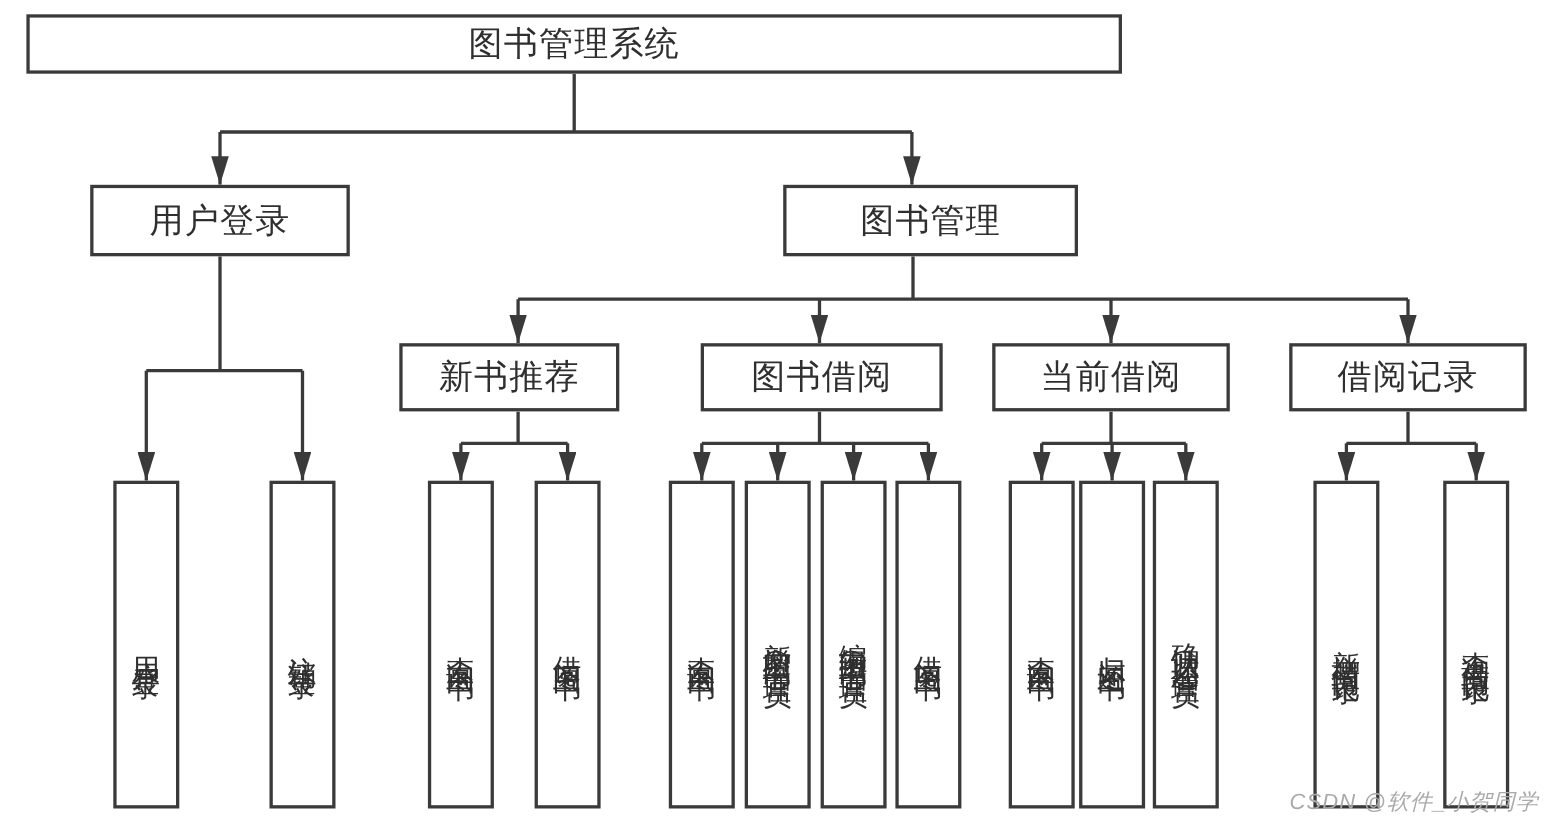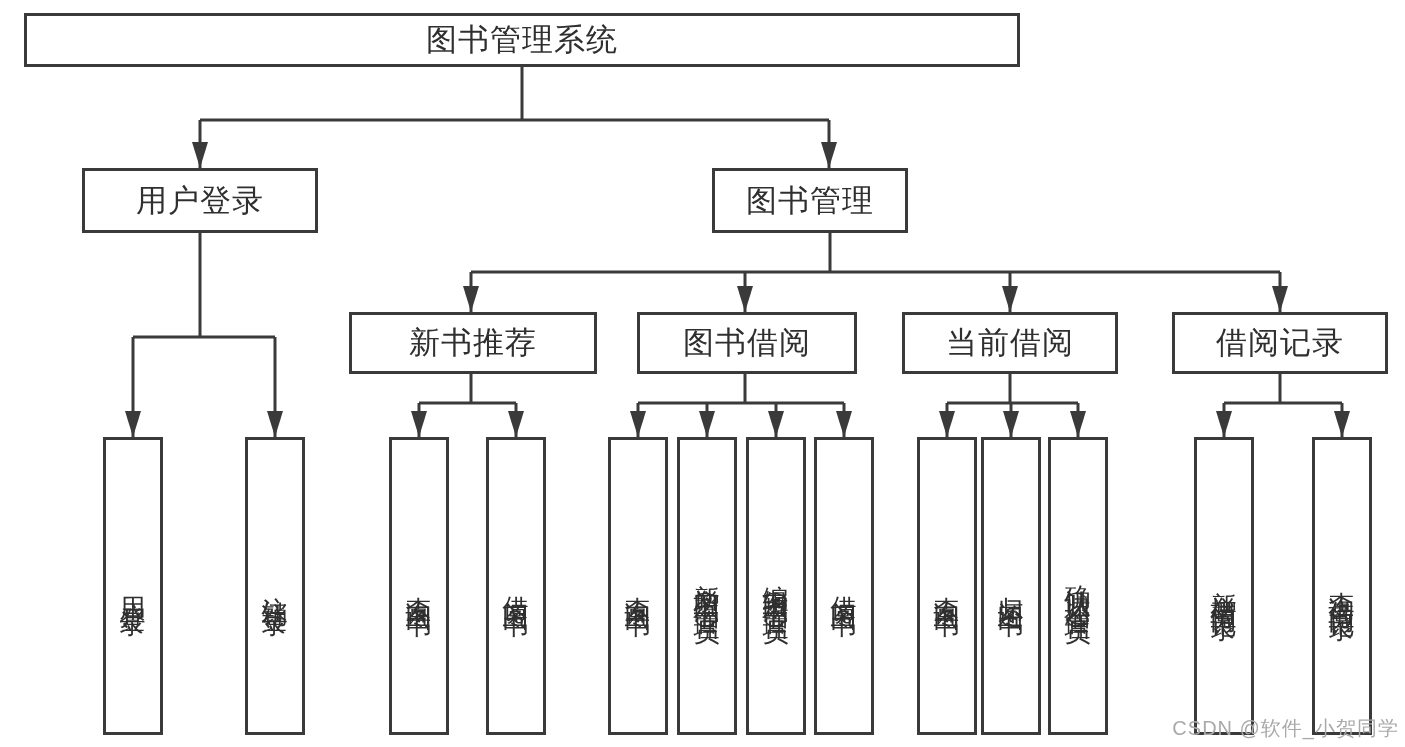--- a/index.html
+++ b/index.html
@@ -43,20 +43,21 @@
     line-height:1;
     overflow:hidden;
   }
   .watermark{
     position:absolute;
     right:6px;bottom:5px;
     font-size:20px;
     color:var(--color-watermark);
     letter-spacing:1px;
     white-space:nowrap;
+    font-style:italic;
   }
 </style>
 </head>
 <body>
 
 <div id="canvas">
 
   <svg class="connectors" viewBox="0 0 1405 747" xmlns="http://www.w3.org/2000/svg">
     <defs>
       <marker id="ah" markerUnits="userSpaceOnUse" markerWidth="16" markerHeight="26" refX="8" refY="26" orient="0">
@@ -89,23 +90,23 @@
     <path d="M947 403 V437" marker-end="url(#ah)"></path>
     <path d="M1011 403 V437" marker-end="url(#ah)"></path>
     <path d="M1078 403 V437" marker-end="url(#ah)"></path>
     <path d="M1224 403 V437" marker-end="url(#ah)"></path>
     <path d="M1342 403 V437" marker-end="url(#ah)"></path>
   </svg>
 
   <div class="node" style="left:24px;top:13px;width:996px;height:54px">图书管理系统</div>
 
   <div class="node" style="left:82px;top:168px;width:236px;height:65px">用户登录</div>
-  <div class="node" style="left:712px;top:168px;width:196px;height:65px">图书管理</div>
+  <div class="node" style="left:712px;top:168px;width:268px;height:65px">图书管理</div>
 
-  <div class="node" style="left:349px;top:312px;width:248px;height:62px">新书推荐</div>
+  <div class="node" style="left:363px;top:312px;width:200px;height:62px">新书推荐</div>
   <div class="node" style="left:637px;top:312px;width:220px;height:62px">图书借阅</div>
   <div class="node" style="left:1172px;top:312px;width:216px;height:62px">借阅记录</div>
   <div class="node" style="left:902px;top:312px;width:216px;height:62px">当前借阅</div>
 
   <div class="leaf" style="left:103px;top:437px;width:60px;height:298px">用户登录</div>
   <div class="leaf" style="left:245px;top:437px;width:60px;height:298px">注销登录</div>
 
   <div class="leaf" style="left:389px;top:437px;width:60px;height:298px">查询图书</div>
   <div class="leaf" style="left:486px;top:437px;width:60px;height:298px">借阅图书</div>
 

